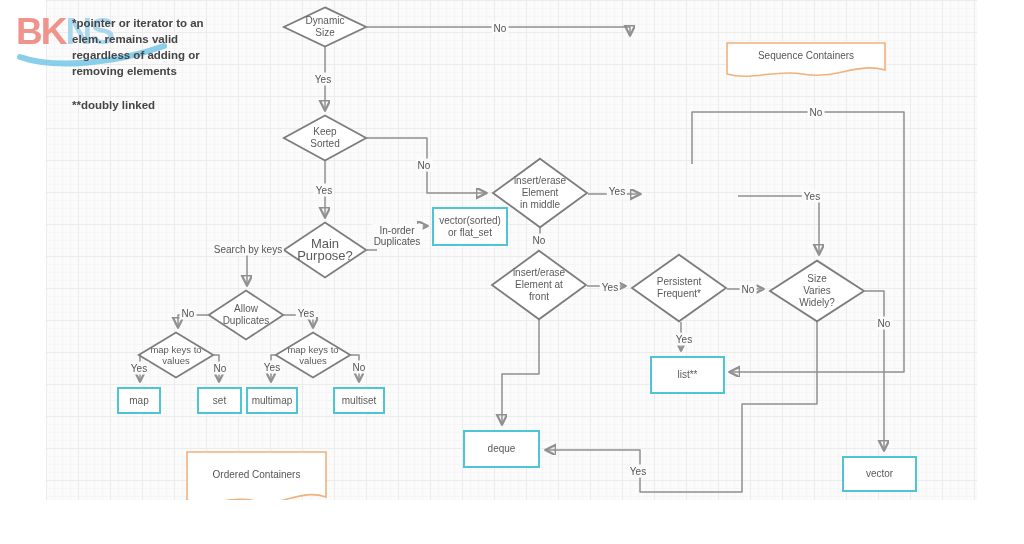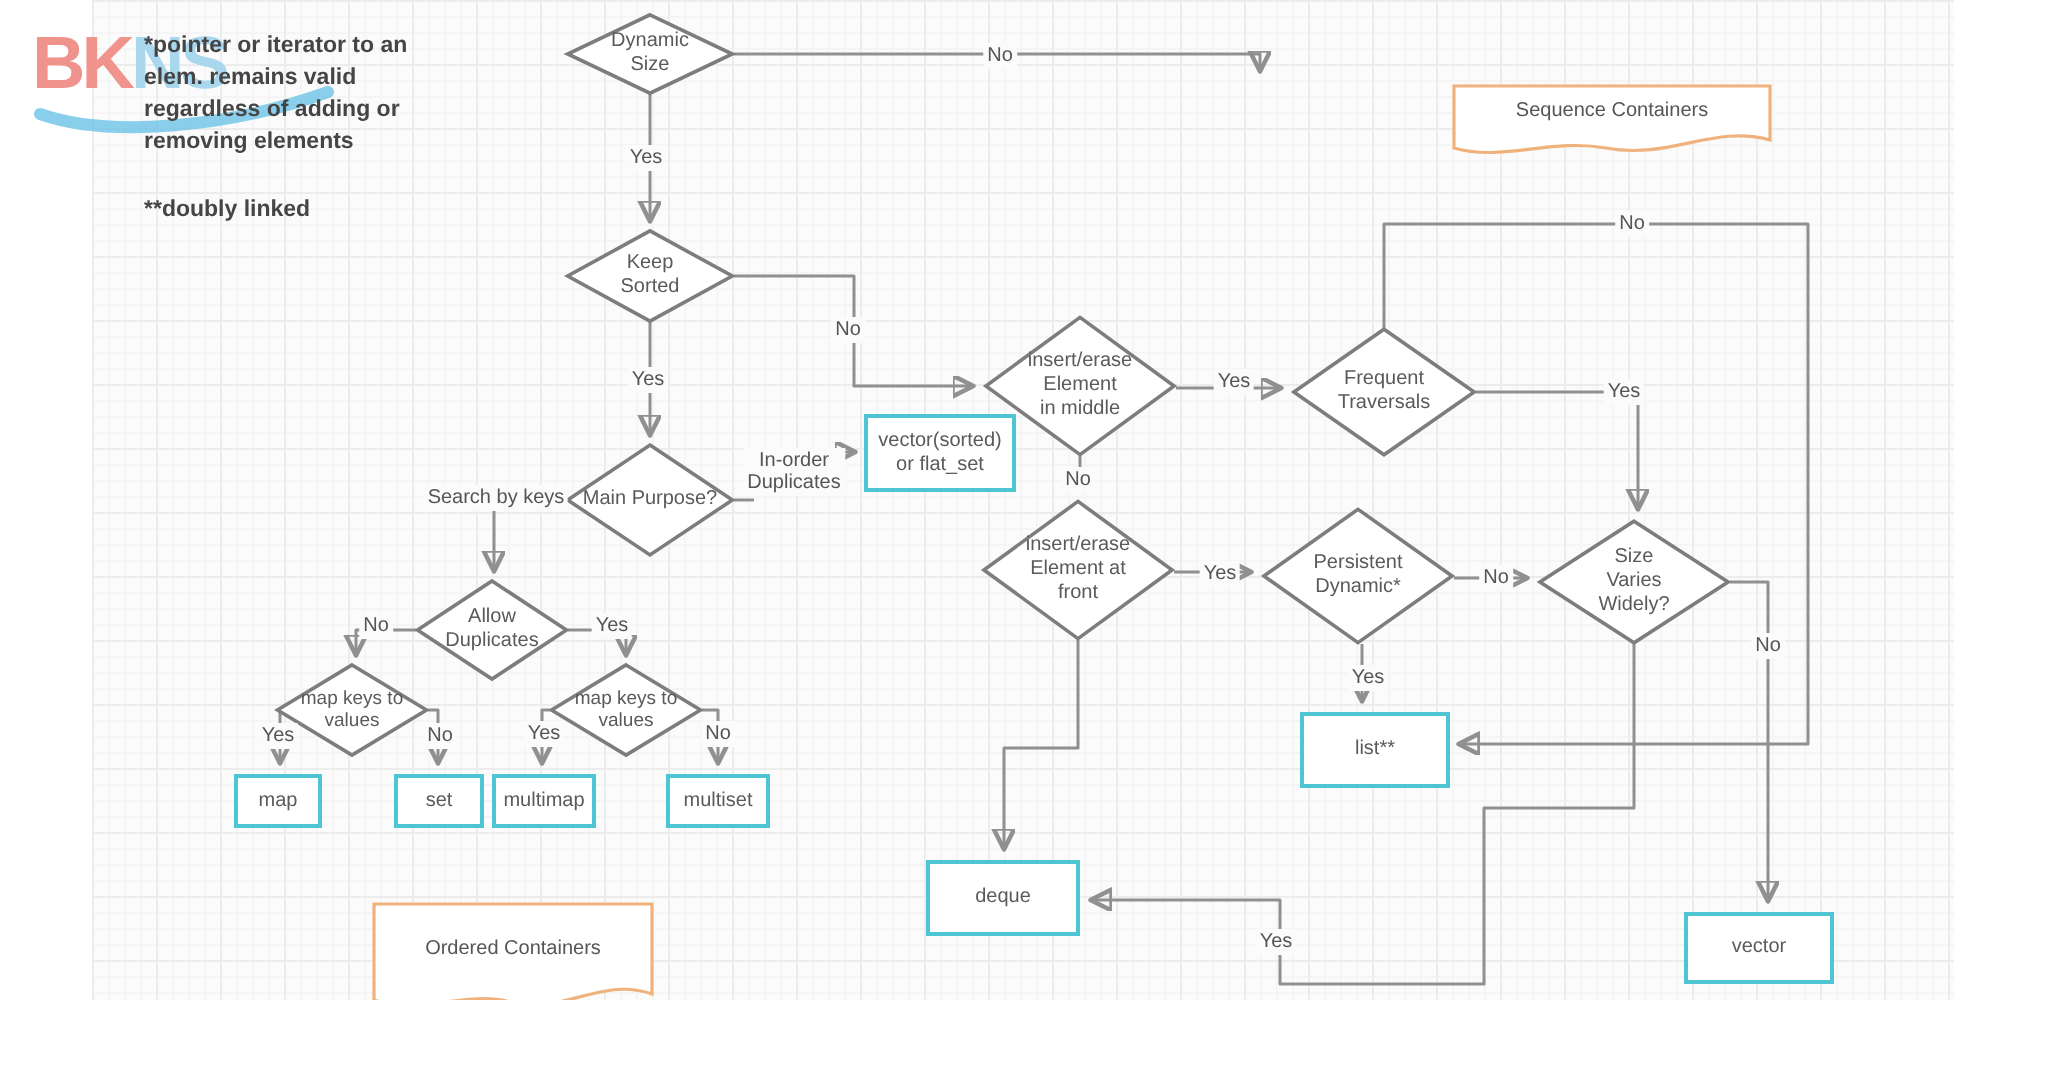--- a/index.html
+++ b/index.html
@@ -101,21 +101,21 @@
     <svg viewBox="0 0 100 100" preserveAspectRatio="none">
         <polygon points="50,1 99,50 50,99 1,50"></polygon>
       </svg>
     <span class="nlabel">Keep
 Sorted</span>
   </div>
   <div class="node diamond" style="left:283px;top:222px;width:84px;height:56px">
     <svg viewBox="0 0 100 100" preserveAspectRatio="none">
         <polygon points="50,1 99,50 50,99 1,50"></polygon>
       </svg>
-    <span class="nlabel" style="font-size:10px">Main Purpose?</span>
+    <span class="nlabel" style="font-size:13px">Main Purpose?</span>
   </div>
   <div class="node diamond" style="left:208px;top:290px;width:76px;height:50px">
     <svg viewBox="0 0 100 100" preserveAspectRatio="none">
         <polygon points="50,1 99,50 50,99 1,50"></polygon>
       </svg>
     <span class="nlabel">Allow
 Duplicates</span>
   </div>
   <div class="node diamond" style="left:138px;top:332px;width:76px;height:46px">
     <svg viewBox="0 0 100 100" preserveAspectRatio="none">
@@ -140,33 +140,26 @@
 in middle</span>
   </div>
   <div class="node diamond" style="left:491px;top:250px;width:96px;height:70px">
     <svg viewBox="0 0 100 100" preserveAspectRatio="none">
         <polygon points="50,1 99,50 50,99 1,50"></polygon>
       </svg>
     <span class="nlabel">insert/erase
 Element at
 front</span>
   </div>
-  <div class="node diamond" style="left:646px;top:164px;width:92px;height:64px">
-    <svg viewBox="0 0 100 100" preserveAspectRatio="none">
-        <polygon points="50,1 99,50 50,99 1,50"></polygon>
-      </svg>
-    <span class="nlabel">Frequent
-Traversals</span>
-  </div>
   <div class="node diamond" style="left:631px;top:254px;width:96px;height:68px">
     <svg viewBox="0 0 100 100" preserveAspectRatio="none">
         <polygon points="50,1 99,50 50,99 1,50"></polygon>
       </svg>
     <span class="nlabel">Persistent
-Dynamic*</span>
+Frequent*</span>
   </div>
   <div class="node diamond" style="left:769px;top:260px;width:96px;height:62px">
     <svg viewBox="0 0 100 100" preserveAspectRatio="none">
         <polygon points="50,1 99,50 50,99 1,50"></polygon>
       </svg>
     <span class="nlabel">Size
 Varies
 Widely?</span>
   </div>
 

